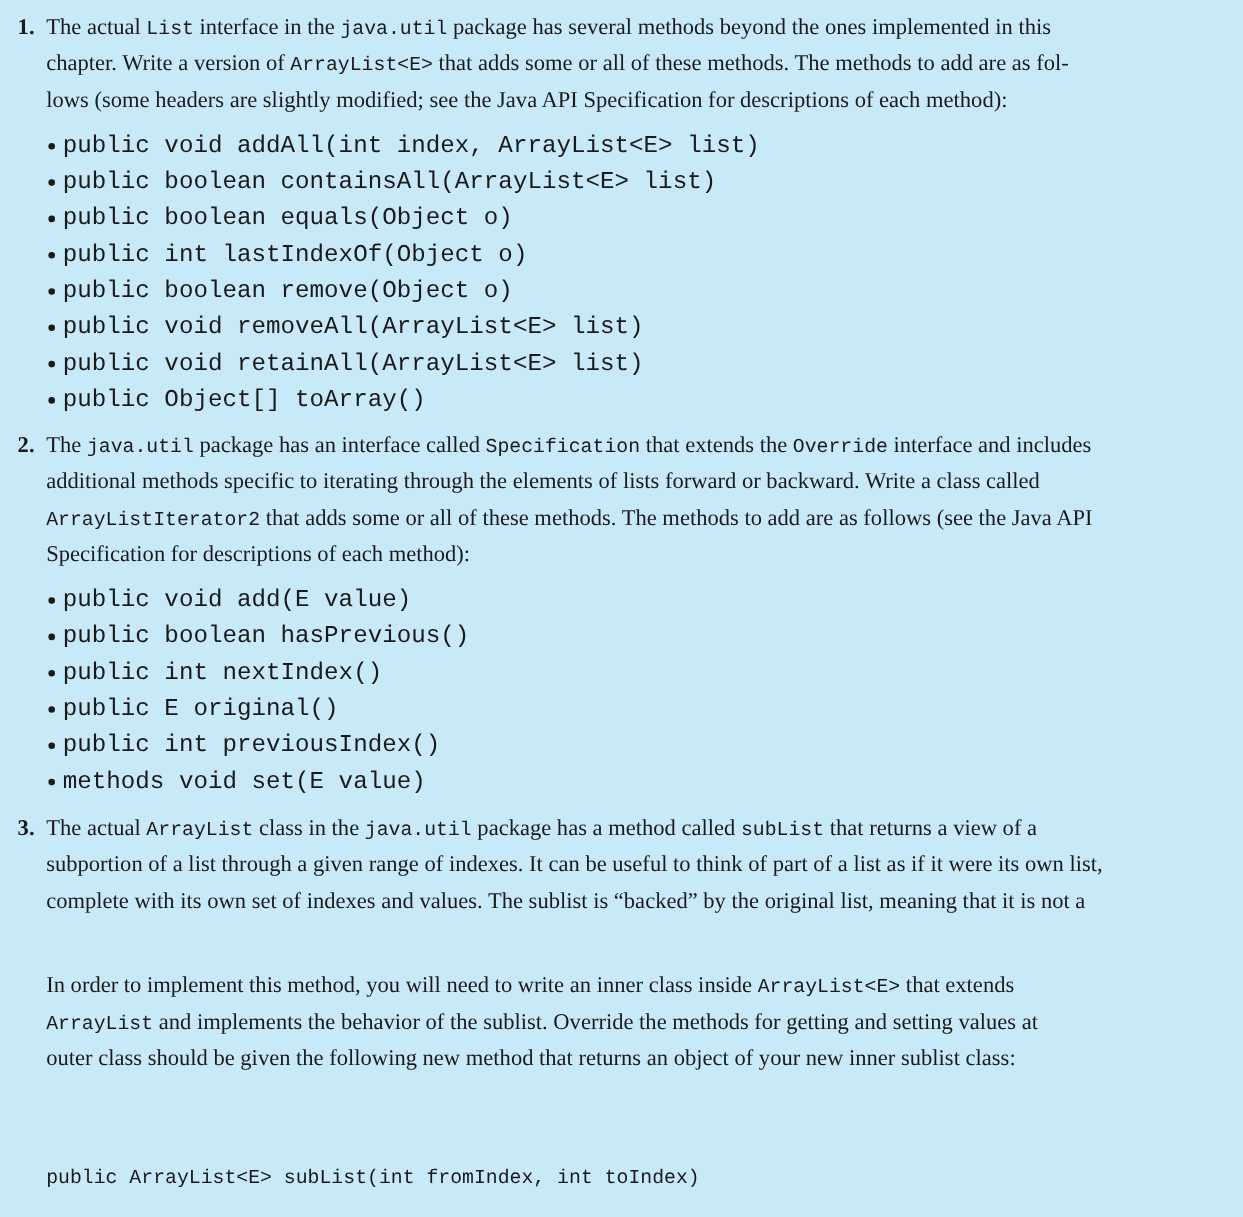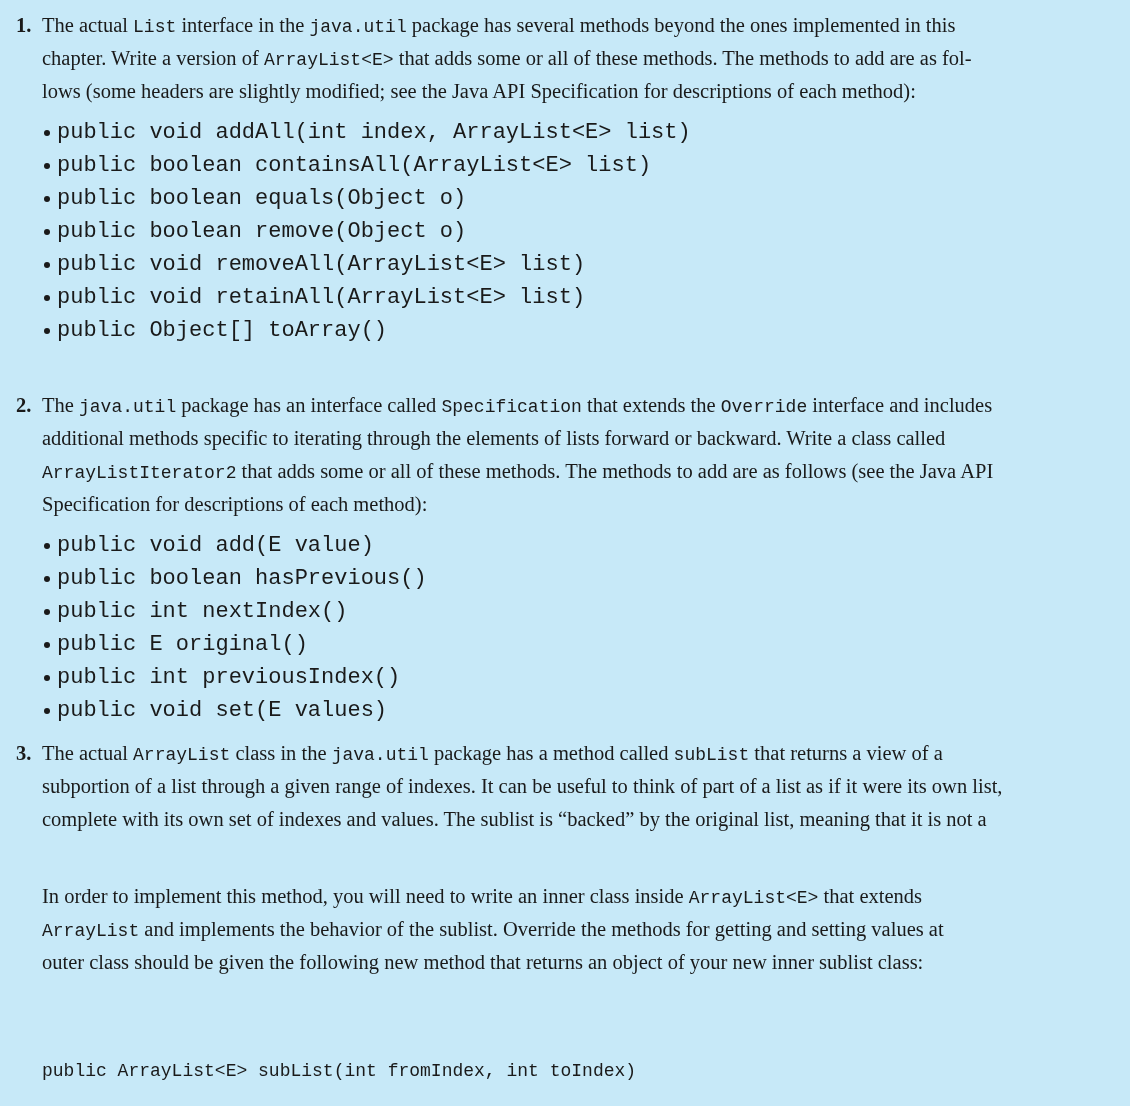--- a/index.html
+++ b/index.html
@@ -49,20 +49,21 @@
     <span class="num" style="top:9px; line-height:33px">1.</span>
     <div class="para" style="top:9px">
         <span class="line">The actual <code>List</code> interface in the <code>java.util</code> package has several methods beyond the ones implemented in this</span>
         <span class="line">chapter. Write a version of <code>ArrayList&lt;E&gt;</code> that adds some or all of these methods. The methods to add are as fol-</span>
         <span class="line">lows (some headers are slightly modified; see the Java API Specification for descriptions of each method):</span>
       </div>
     <div class="methods" style="top:116px">
         <div class="method"><span class="bullet"></span><span>public void addAll(int index, ArrayList&lt;E&gt; list)</span></div>
         <div class="method"><span class="bullet"></span><span>public boolean containsAll(ArrayList&lt;E&gt; list)</span></div>
         <div class="method"><span class="bullet"></span><span>public boolean equals(Object o)</span></div>
+        <div class="method"><span class="bullet"></span><span>public int lastIndexOf(Object o)</span></div>
         <div class="method"><span class="bullet"></span><span>public boolean remove(Object o)</span></div>
         <div class="method"><span class="bullet"></span><span>public void removeAll(ArrayList&lt;E&gt; list)</span></div>
         <div class="method"><span class="bullet"></span><span>public void retainAll(ArrayList&lt;E&gt; list)</span></div>
         <div class="method"><span class="bullet"></span><span>public Object[] toArray()</span></div>
       </div>
   </div>
 
   <div class="ex" style="top:0">
     <span class="num" style="top:389px; line-height:33px">2.</span>
     <div class="para" style="top:389px">
@@ -70,21 +71,21 @@
         <span class="line">additional methods specific to iterating through the elements of lists forward or backward. Write a class called</span>
         <span class="line"><code>ArrayListIterator2</code> that adds some or all of these methods. The methods to add are as follows (see the Java API</span>
         <span class="line">Specification for descriptions of each method):</span>
       </div>
     <div class="methods" style="top:529px">
         <div class="method"><span class="bullet"></span><span>public void add(E value)</span></div>
         <div class="method"><span class="bullet"></span><span>public boolean hasPrevious()</span></div>
         <div class="method"><span class="bullet"></span><span>public int nextIndex()</span></div>
         <div class="method"><span class="bullet"></span><span>public E original()</span></div>
         <div class="method"><span class="bullet"></span><span>public int previousIndex()</span></div>
-        <div class="method"><span class="bullet"></span><span>public void set(E values)</span></div>
+        <div class="method"><span class="bullet"></span><span>methods void set(E value)</span></div>
       </div>
   </div>
 
   <div class="ex" style="top:0">
     <span class="num" style="top:737px; line-height:33px">3.</span>
     <div class="para" style="top:737px">
         <span class="line">The actual <code>ArrayList</code> class in the <code>java.util</code> package has a method called <code>subList</code> that returns a view of a</span>
         <span class="line">subportion of a list through a given range of indexes. It can be useful to think of part of a list as if it were its own list,</span>
         <span class="line">complete with its own set of indexes and values. The sublist is “backed” by the original list, meaning that it is not a</span>
       </div>

